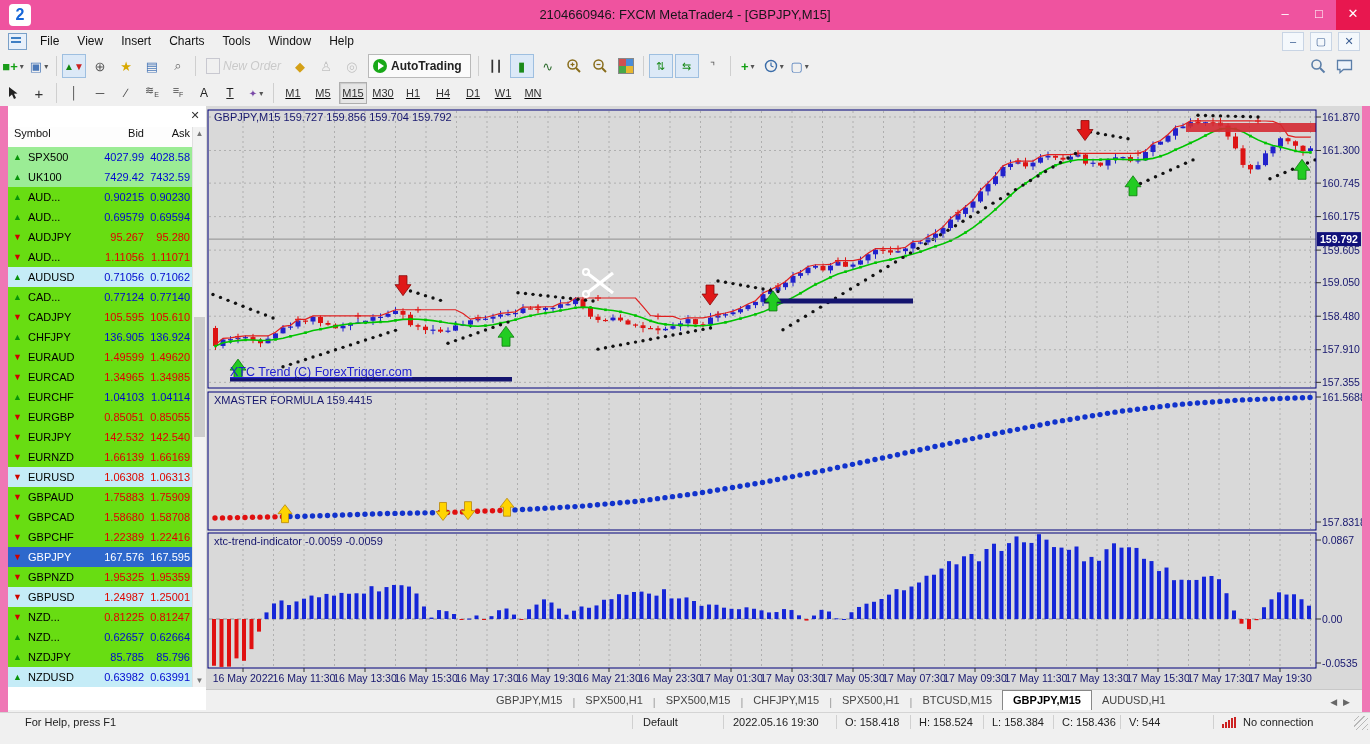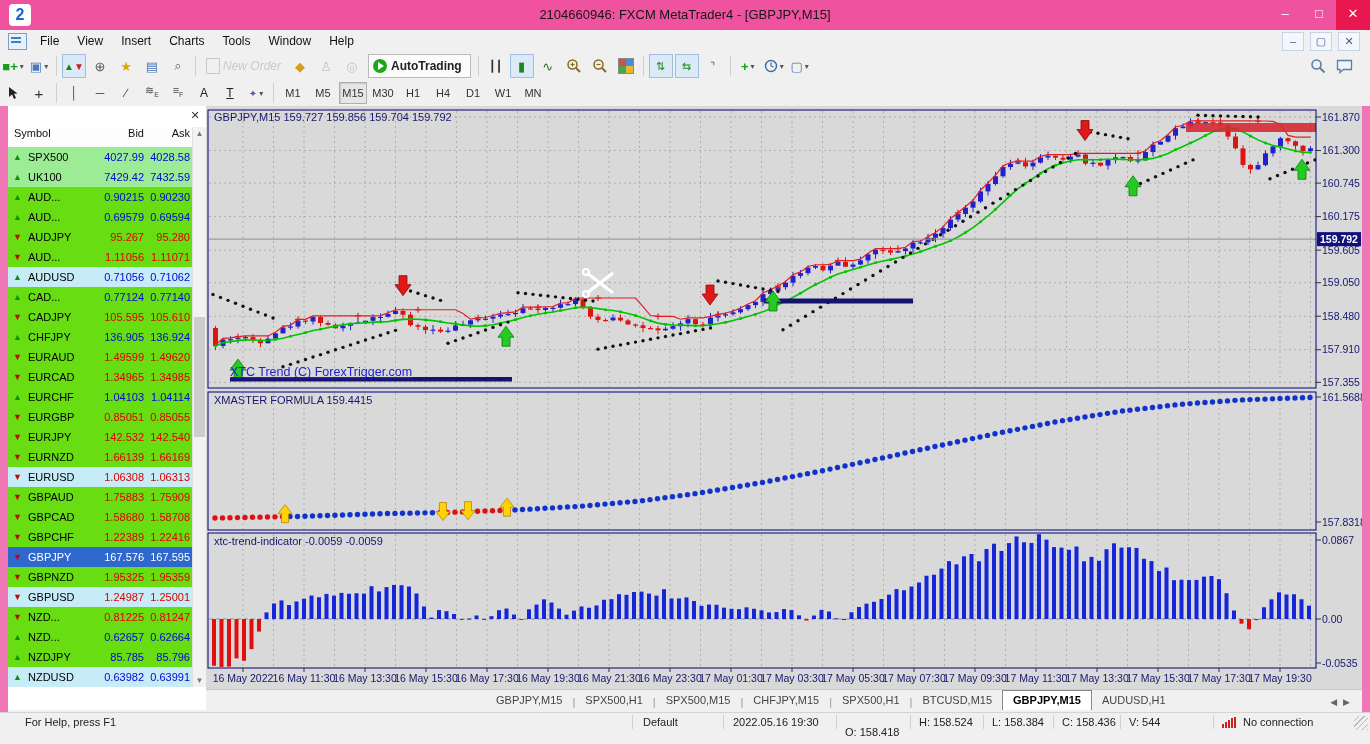--- a/index.html
+++ b/index.html
@@ -260,21 +260,21 @@
         <span class="glyph" style="font-size:12px;color:#222;">A</span>
       </div>
     <div class="btn">
         <span class="glyph" style="font-size:12px;color:#222;text-decoration:underline;">T</span>
       </div>
     <div class="btn" style="width:auto;">
         <span style="color:#7a4aa8;font-size:10px;">✦</span>
         <span class="ddown">▾</span>
       </div>
     <div class="tsep"></div>
-    <div style="display:flex;">
+    <div style="display:flex;text-decoration:underline;">
         <div class="period-btn">M1</div>
         <div class="period-btn">M5</div>
         <div class="period-btn pressed">M15</div>
         <div class="period-btn">M30</div>
         <div class="period-btn">H1</div>
         <div class="period-btn">H4</div>
         <div class="period-btn">D1</div>
         <div class="period-btn">W1</div>
         <div class="period-btn">MN</div>
       </div>
@@ -1574,21 +1574,21 @@
     </div>
   </div>
 
   <div class="abs statusbar">
     <div class="sb-cell" style="left:25px;">For Help, press F1</div>
     <div class="sb-sep" style="left:632px;"></div>
     <div class="sb-cell" style="left:643px;">Default</div>
     <div class="sb-sep" style="left:723px;"></div>
     <div class="sb-cell" style="left:733px;">2022.05.16 19:30</div>
     <div class="sb-sep" style="left:836px;"></div>
-    <div class="sb-cell" style="left:845px;margin-top:10px;">O: 158.418</div>
+    <div class="sb-cell" style="left:845px;">O: 158.418</div>
     <div class="sb-sep" style="left:910px;"></div>
     <div class="sb-cell" style="left:919px;text-align:right;">H: 158.524</div>
     <div class="sb-sep" style="left:983px;"></div>
     <div class="sb-cell" style="left:992px;">L: 158.384</div>
     <div class="sb-sep" style="left:1053px;"></div>
     <div class="sb-cell" style="left:1062px;">C: 158.436</div>
     <div class="sb-sep" style="left:1120px;"></div>
     <div class="sb-cell" style="left:1129px;">V: 544</div>
     <div class="sb-sep" style="left:1213px;"></div>
     <div class="conn-icon" style="left:1222px;">

